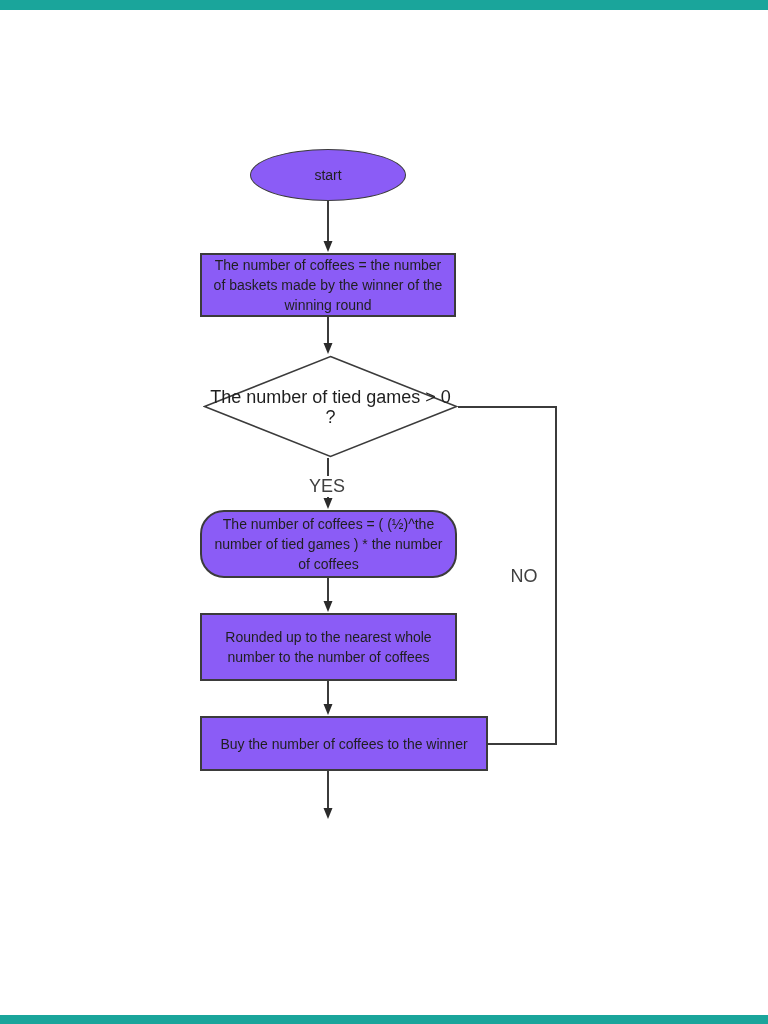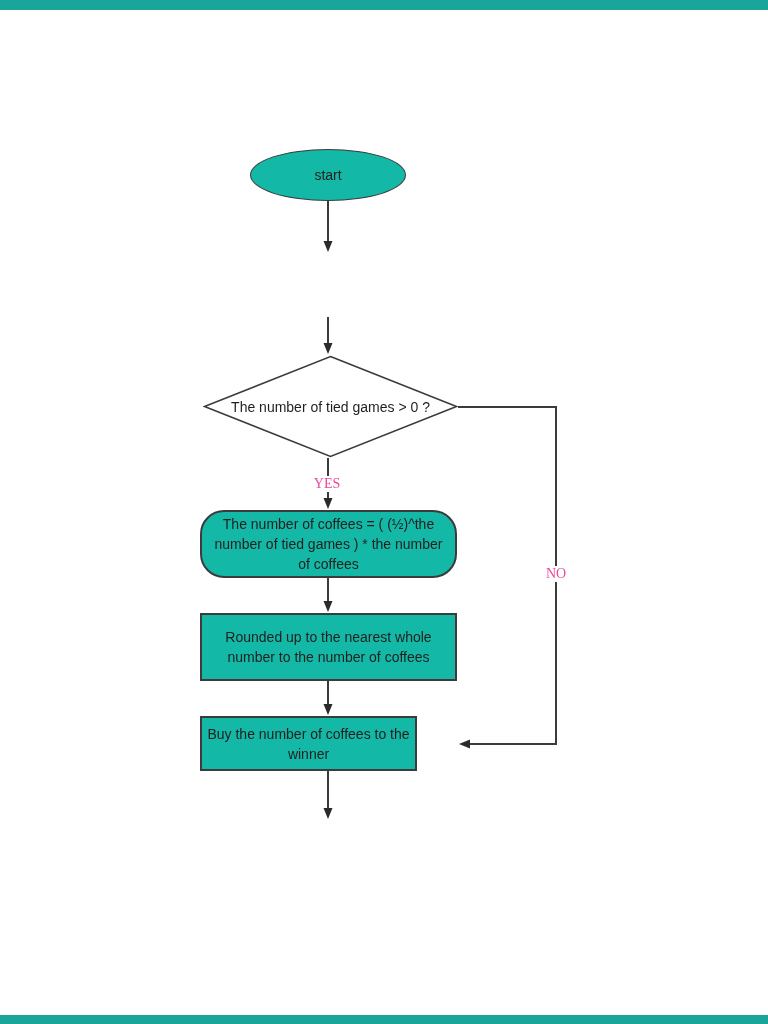--- a/index.html
+++ b/index.html
@@ -31,57 +31,56 @@
   svg.connectors polygon { fill: #2b2b2b; }
 
   .node {
     position: absolute;
     display: flex;
     align-items: center;
     justify-content: center;
     text-align: center;
     font-size: 14px;
     line-height: 20px;
-    background: #14b8a6;
+    background: #8b5cf6;
   }
   .process {
     border: 2px solid #3b3b3b;
     padding: 0 5px;
   }
   .terminator {
     border: 1.6px solid #3b3b3b;
     border-radius: 50%;
   }
   .n-start    { left: 250px; top: 149px; width: 156px; height: 52px; }
   .n-init     { left: 200px; top: 253px; width: 256px; height: 64px; }
   .n-decision { left: 203px; top: 355px; width: 255px; height: 103px; background: transparent; }
   .n-halve    { left: 200px; top: 510px; width: 257px; height: 68px; border-radius: 24px; }
   .n-round    { left: 200px; top: 613px; width: 257px; height: 68px; padding: 16px 14px; }
-  .n-buy      { left: 200px; top: 716px; width: 217px; height: 55px; }
+  .n-buy      { left: 200px; top: 716px; width: 288px; height: 55px; }
   .n-end      { left: 253px; top: 820px; width: 153px; height: 54px; }
 
   .n-decision svg { position: absolute; left: 0; top: 0; width: 255px; height: 103px; }
   .n-decision .diamond-label {
     position: relative;
     width: 100%;
     text-align: center;
-    font-size: 14px;
+    font-size: 18px;
   }
 
   .edge-label {
     position: absolute;
     transform: translateX(-50%);
     background: #ffffff;
     padding: 0 3px;
-    font-size: 14px;
-    color: #ec4899;
-    font-family: Liberation Serif, serif;
+    font-size: 18px;
+    color: #404040;
   }
   .yes-label { left: 327px; top: 476px; }
-  .no-label  { left: 556px; top: 566px; }
+  .no-label  { left: 524px; top: 566px; }
 </style>
 </head>
 <body>
 
 <div class="canvas">
 
   <div class="viewer-bar top"></div>
   <div class="viewer-bar bottom"></div>
 
   <svg class="connectors" viewBox="0 0 768 1024">
@@ -105,20 +104,23 @@
     <polygon points="328,819 323.5,808 332.5,808"></polygon>
 
     <path d="M458 407 H556 V744 H470"></path>
     <polygon points="459,744 470,739.5 470,748.5"></polygon>
   </svg>
 
   <div class="node terminator n-start">
     <span>start</span>
   </div>
 
+  <div class="node process n-init">
+    <span>The number of coffees = the number of baskets made by the winner of the winning round</span>
+  </div>
 
   <div class="node n-decision">
     <svg viewBox="0 0 255 103">
       <polygon points="127.5,1.5 253.5,51.5 127.5,101.5 1.5,51.5" fill="#ffffff" stroke="#3b3b3b" stroke-width="1.6"></polygon>
     </svg>
     <div class="diamond-label">The number of tied games &gt; 0 ?</div>
   </div>
 
   <div class="edge-label yes-label">YES</div>
   <div class="edge-label no-label">NO</div>

